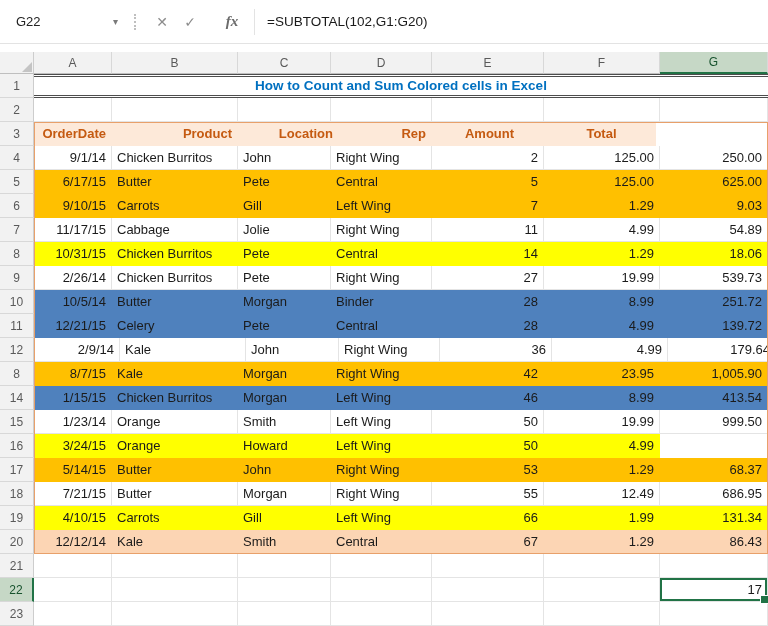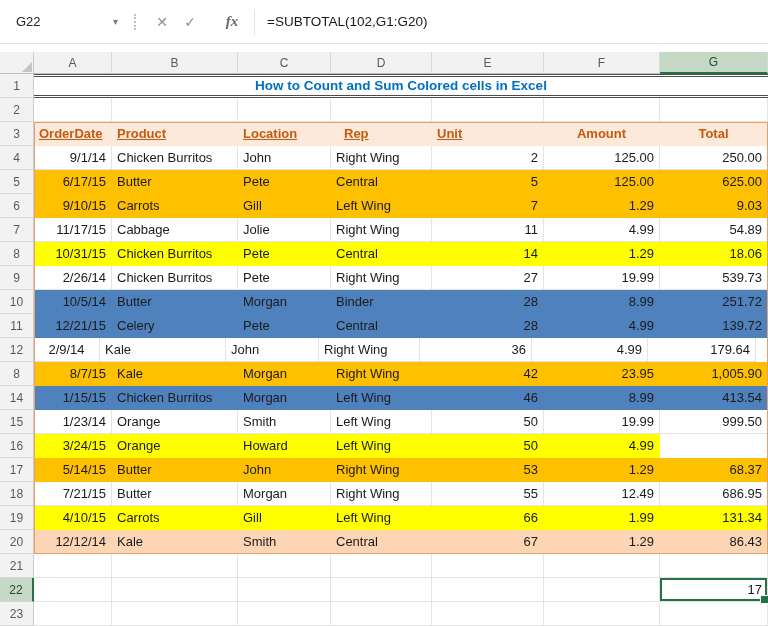--- a/index.html
+++ b/index.html
@@ -33,21 +33,21 @@
   .col-hdr{height:22px;line-height:22px;text-align:center;font-size:12px;color:#5A5A5A;background:#F2F2F2;border-right:1px solid #D8D8D8;border-bottom:1px solid #BFBFBF;flex:0 0 auto;}
   .col-hdr.sel{background:#C6D8C6;color:#17522D;border-bottom:2px solid var(--accent);line-height:20px;}
   .sheet-row{display:flex;height:24px;}
   .row-hdr{width:34px;flex:0 0 34px;text-align:center;font-size:12px;line-height:24px;color:#5A5A5A;background:#F2F2F2;border-right:1px solid #CDCDCD;border-bottom:1px solid #D8D8D8;}
   .row-hdr.sel{background:#C6D8C6;color:#17522D;border-right:2px solid var(--accent);}
   .cell{height:24px;line-height:24px;font-size:13px;color:#1B1B1B;padding:0 5px;border-right:1px solid #E4E4E4;border-bottom:1px solid #E4E4E4;white-space:nowrap;overflow:hidden;flex:0 0 auto;background:#fff;}
   .cell.filled{border-right-color:transparent;border-bottom-color:transparent;}
   .c0,.c4,.c5,.c6{text-align:right;}
   .c1,.c2,.c3{text-align:left;}
   .thdr{font-weight:bold;background:var(--hdr-fill);color:var(--hdr-text);border-right-color:transparent;border-bottom-color:transparent;}
-  .thdr.c0,.thdr.c1,.thdr.c2,.thdr.c3,.thdr.c4{text-align:left;text-decoration:underline;}
+  .thdr.c0,.thdr.c1,.thdr.c2,.thdr.c3,.thdr.c4{text-align:right;}
   .thdr.c5,.thdr.c6{text-align:center;}
   .title-cell{display:flex;align-items:center;justify-content:center;font-weight:bold;font-size:13.5px;color:var(--title-color);border-top:3px double #4D4D4D;border-bottom:3px double #4D4D4D;border-right:none;padding:0;background:#fff;}
   .cell.selected{box-shadow:inset 0 0 0 2px var(--accent);position:relative;overflow:visible;z-index:3;}
   .cell.selected::after{content:"";position:absolute;right:-2px;bottom:-3px;width:7px;height:7px;background:var(--accent);border:1px solid #fff;}
   .table-outline{position:absolute;border:1px solid var(--table-border);pointer-events:none;z-index:2;}
 </style>
 </head>
 <body>
 
 <div class="app">
@@ -93,21 +93,20 @@
         <div class="cell c4" style="width: 112px;"></div>
         <div class="cell c5" style="width: 116px;"></div>
         <div class="cell c6" style="width: 108px;"></div>
       </div>
       <div class="sheet-row">
         <div class="row-hdr">3</div>
         <div class="cell thdr c0" style="width: 78px;">OrderDate</div>
         <div class="cell thdr c1" style="width: 126px;">Product</div>
         <div class="cell thdr c3" style="width: 101px;">Location</div>
         <div class="cell thdr c2" style="width: 93px;">Rep</div>
-        <div class="cell thdr c4" style="width: 112px;">Unit</div>
         <div class="cell thdr c5" style="width: 116px;">Amount</div>
         <div class="cell thdr c6" style="width: 108px;">Total</div>
       </div>
       <div class="sheet-row">
         <div class="row-hdr">4</div>
         <div class="cell c0" style="width: 78px;">9/1/14</div>
         <div class="cell c1" style="width: 126px;">Chicken Burritos</div>
         <div class="cell c2" style="width: 93px;">John</div>
         <div class="cell c3" style="width: 101px;">Right Wing</div>
         <div class="cell c4" style="width: 112px;">2</div>
@@ -179,21 +178,21 @@
         <div class="cell c0 filled" style="width: 78px; background: rgb(79, 129, 189);">12/21/15</div>
         <div class="cell c1 filled" style="width: 126px; background: rgb(79, 129, 189);">Celery</div>
         <div class="cell c2 filled" style="width: 93px; background: rgb(79, 129, 189);">Pete</div>
         <div class="cell c3 filled" style="width: 101px; background: rgb(79, 129, 189);">Central</div>
         <div class="cell c4 filled" style="width: 112px; background: rgb(79, 129, 189);">28</div>
         <div class="cell c5 filled" style="width: 116px; background: rgb(79, 129, 189);">4.99</div>
         <div class="cell c6 filled" style="width: 108px; background: rgb(79, 129, 189);">139.72</div>
       </div>
       <div class="sheet-row">
         <div class="row-hdr">12</div>
-        <div class="cell c0" style="width: 66px; text-align: center;">2/9/14</div>
+        <div class="cell c0" style="width: 86px;">2/9/14</div>
         <div class="cell c1" style="width: 126px;">Kale</div>
         <div class="cell c2" style="width: 93px;">John</div>
         <div class="cell c3" style="width: 101px;">Right Wing</div>
         <div class="cell c4" style="width: 112px;">36</div>
         <div class="cell c5" style="width: 116px;">4.99</div>
         <div class="cell c6" style="width: 108px;">179.64</div>
       </div>
       <div class="sheet-row">
         <div class="row-hdr">8</div>
         <div class="cell c0 filled" style="width: 78px; background: rgb(255, 192, 0);">8/7/15</div>

